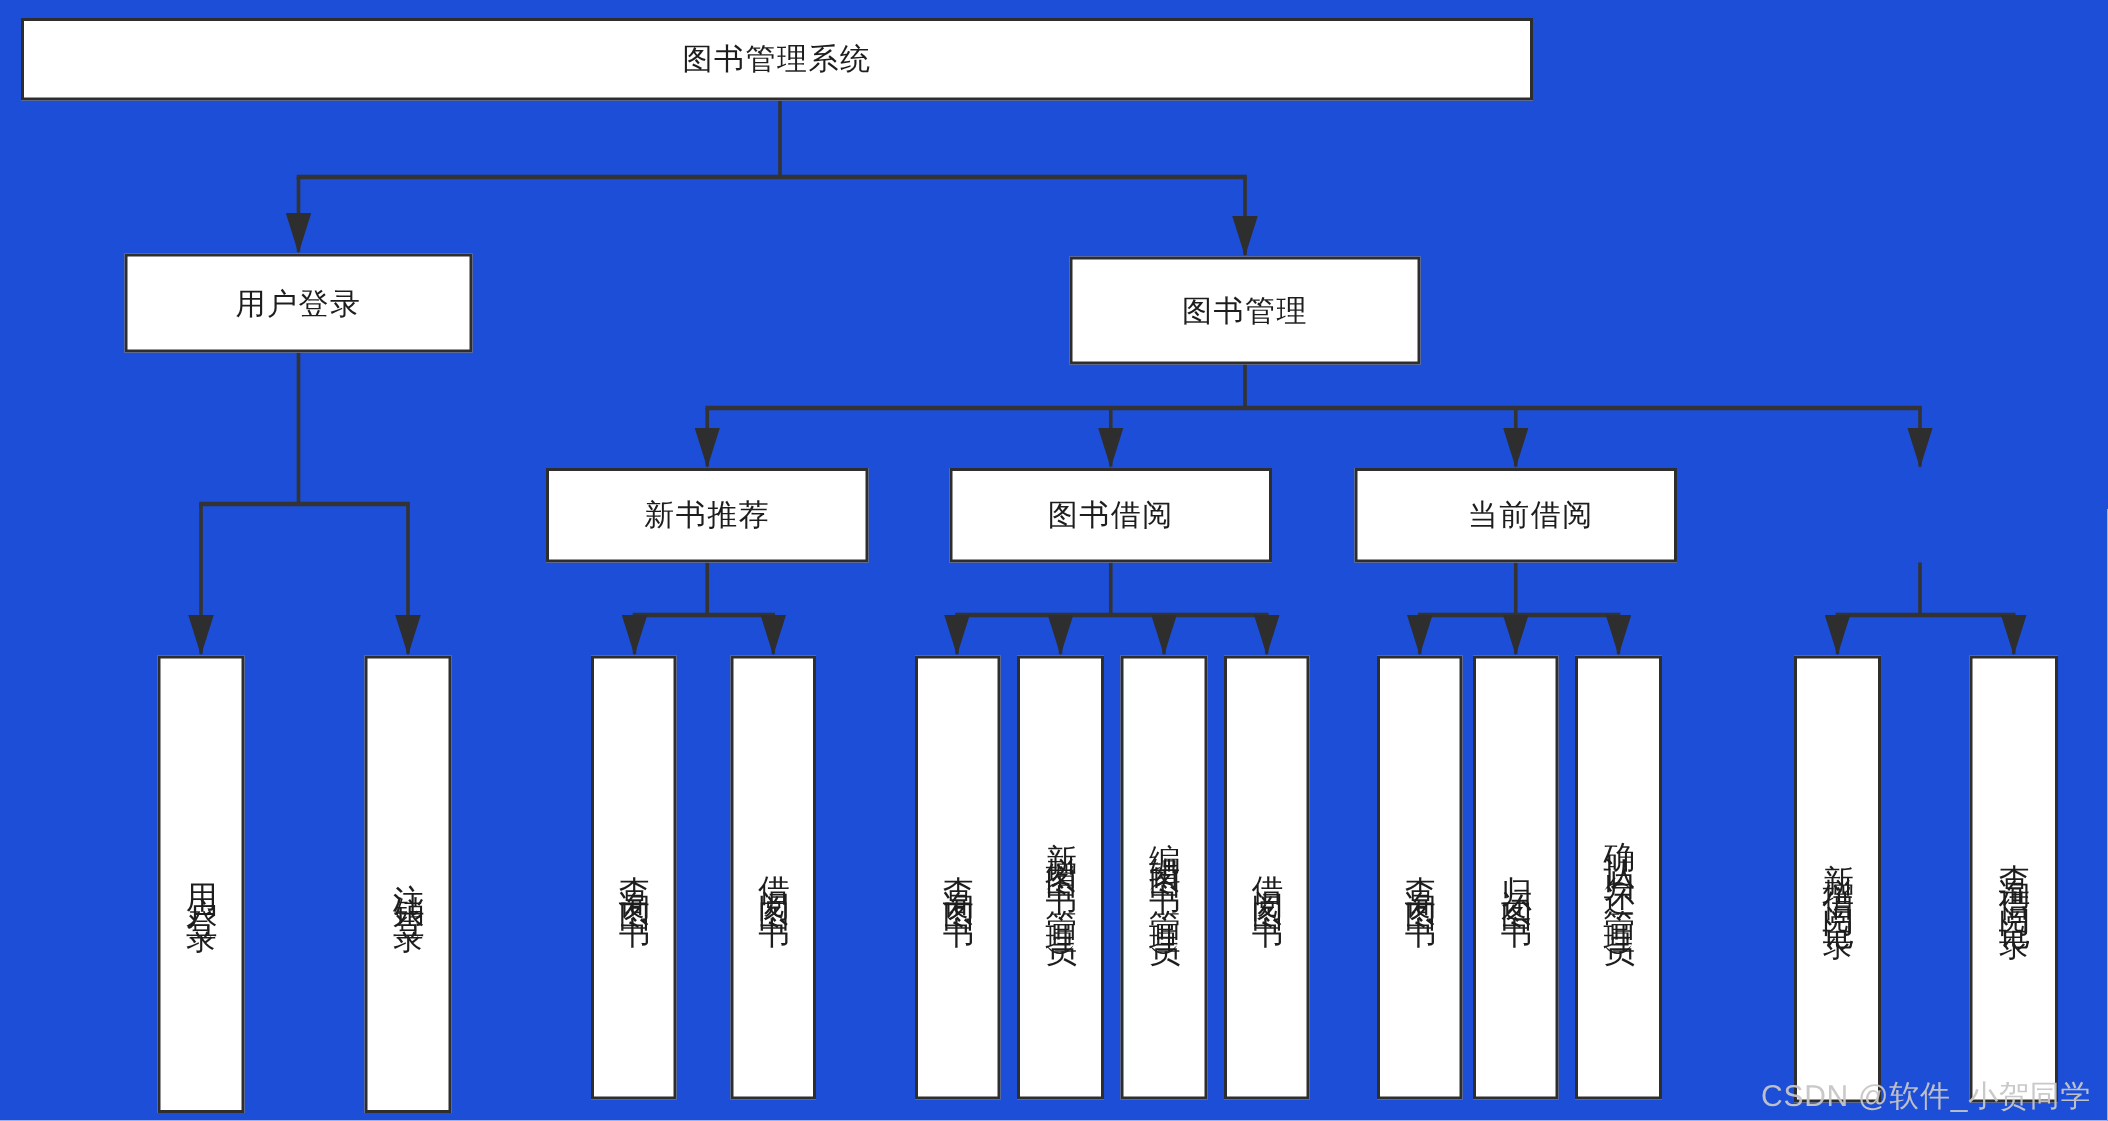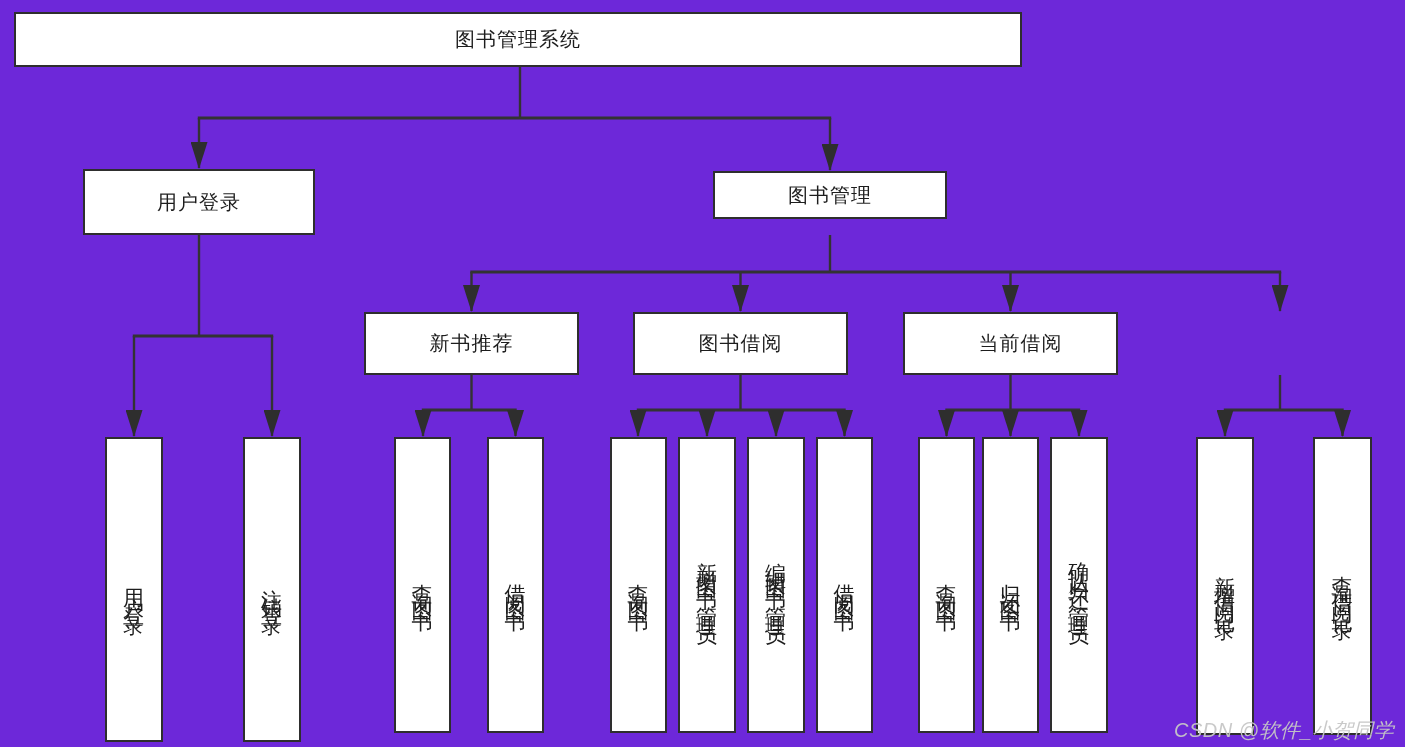--- a/index.html
+++ b/index.html
@@ -4,21 +4,21 @@
 <style>
   html, body {
     margin: 0;
     padding: 0;
     background: #ffffff;
   }
   #canvas {
     position: relative;
     width: 1405px;
     height: 747px;
-    background: #6d28d9;
+    background: #1d4ed8;
     overflow: hidden;
     font-family: "Liberation Sans", "DejaVu Sans", sans-serif;
   }
   #connectors {
     position: absolute;
     left: 0;
     top: 0;
     z-index: 0;
   }
   .node {
@@ -48,21 +48,20 @@
   }
   #watermark {
     position: absolute;
     left: 1174px;
     top: 717px;
     z-index: 3;
     font-size: 20px;
     color: rgba(198, 198, 198, 0.95);
     letter-spacing: 0.5px;
     white-space: nowrap;
-    font-style: italic;
   }
   line, path.wire {
     stroke: #333333;
     fill: none;
   }
 </style>
 </head>
 <body>
 
 <div id="canvas">
@@ -129,21 +128,21 @@
     </g>
   </svg>
 
   <div class="node" style="left:14px; top:12px; width:1008px; height:55px;">
     <span class="h-label">图书管理系统</span>
   </div>
 
   <div class="node" style="left:83px; top:169px; width:232px; height:66px;">
     <span class="h-label">用户登录</span>
   </div>
-  <div class="node" style="left:713px; top:171px; width:234px; height:48px;">
+  <div class="node" style="left:713px; top:171px; width:234px; height:72px;">
     <span class="h-label">图书管理</span>
   </div>
 
   <div class="node" style="left:364px; top:312px; width:215px; height:63px;">
     <span class="h-label">新书推荐</span>
   </div>
   <div class="node" style="left:633px; top:312px; width:215px; height:63px;font-family:Liberation Serif, serif;">
     <span class="h-label">图书借阅</span>
   </div>
   <div class="node" style="left:903px; top:312px; width:215px; height:63px;padding-left:20px;">

